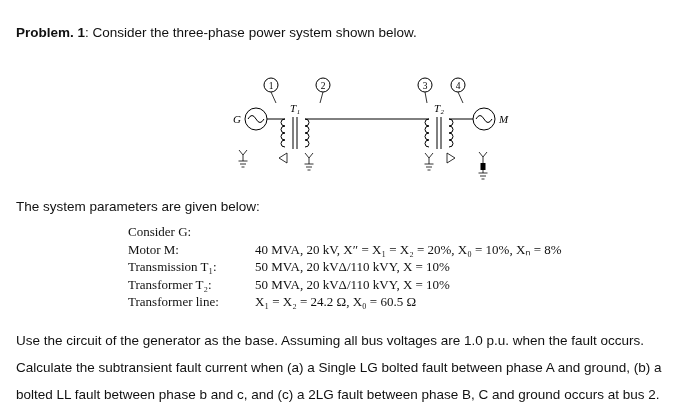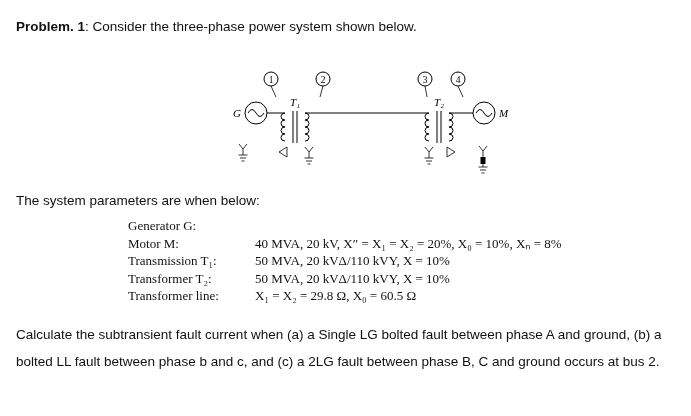--- a/index.html
+++ b/index.html
@@ -1,20 +1,20 @@
 <!DOCTYPE html>
 <html><head>
 <meta charset="utf-8">
 <style>
   html,body{margin:0;padding:0;}
   body{
     width:691px;height:416px;background:#ffffff;color:#111;
     font-family:"Liberation Sans",sans-serif;overflow:hidden;
   }
-  .page{padding:18px 16px 0 16px;}
+  .page{padding:24px 16px 0 16px;}
   .title{font-size:13.5px;line-height:17px;}
   .title .bold{font-weight:bold;}
   .diagram{width:300px;margin:30px 0 0 205px;}
   svg{display:block;}
   svg text{fill:#000;}
   .sv-line{stroke:#000;stroke-width:1;fill:none;}
   .sv-thin{stroke:#000;stroke-width:0.8;fill:none;}
   .sv-circ{stroke:#000;stroke-width:1;fill:#fff;}
   .sv-fill{fill:#000;stroke:none;}
   .bus-num{font-family:"Liberation Serif",serif;font-size:9.5px;}
@@ -107,42 +107,43 @@
 
       <g>
         <path class="sv-thin" d="M262,86 L258,81 M262,86 L266,81 M262,86 L262,92"></path>
         <rect class="sv-fill" x="259.5" y="92" width="5" height="7"></rect>
         <path class="sv-thin" d="M262,99 V102 M257.5,102 H266.5 M259,105 H265 M260.5,108 H263.5"></path>
       </g>
 
     </svg>
   </div>
 
-  <div class="intro">The system parameters are when below:</div>
+  <div class="intro">The system parameters are given below:</div>
 
   <div class="param-table">
     <div class="param-row">
-      <span class="param-label">Generator G:</span>
+      <span class="param-label">Consider G:</span>
     </div>
     <div class="param-row">
       <span class="param-label">Motor M:</span>
       <span class="param-value">40 MVA, 20 kV, X″ = X₁ = X₂ = 20%, X₀ = 10%, Xₙ = 8%</span>
     </div>
     <div class="param-row">
       <span class="param-label">Transmission T₁:</span>
       <span class="param-value">50 MVA, 20 kVΔ/110 kVY, X = 10%</span>
     </div>
     <div class="param-row">
       <span class="param-label">Transformer T₂:</span>
       <span class="param-value">50 MVA, 20 kVΔ/110 kVY, X = 10%</span>
     </div>
     <div class="param-row">
       <span class="param-label">Transformer line:</span>
-      <span class="param-value">X₁ = X₂ = 29.8 Ω, X₀ = 60.5 Ω</span>
+      <span class="param-value">X₁ = X₂ = 24.2 Ω, X₀ = 60.5 Ω</span>
     </div>
   </div>
 
   <div class="statement">
+    <div class="line">Use the circuit of the generator as the base. Assuming all bus voltages are 1.0 p.u. when the fault occurs.</div>
     <div class="line">Calculate the subtransient fault current when (a) a Single LG bolted fault between phase A and ground, (b) a</div>
     <div class="line">bolted LL fault between phase b and c, and (c) a 2LG fault between phase B, C and ground occurs at bus 2.</div>
   </div>
 
 </div>
 
 </body></html>

